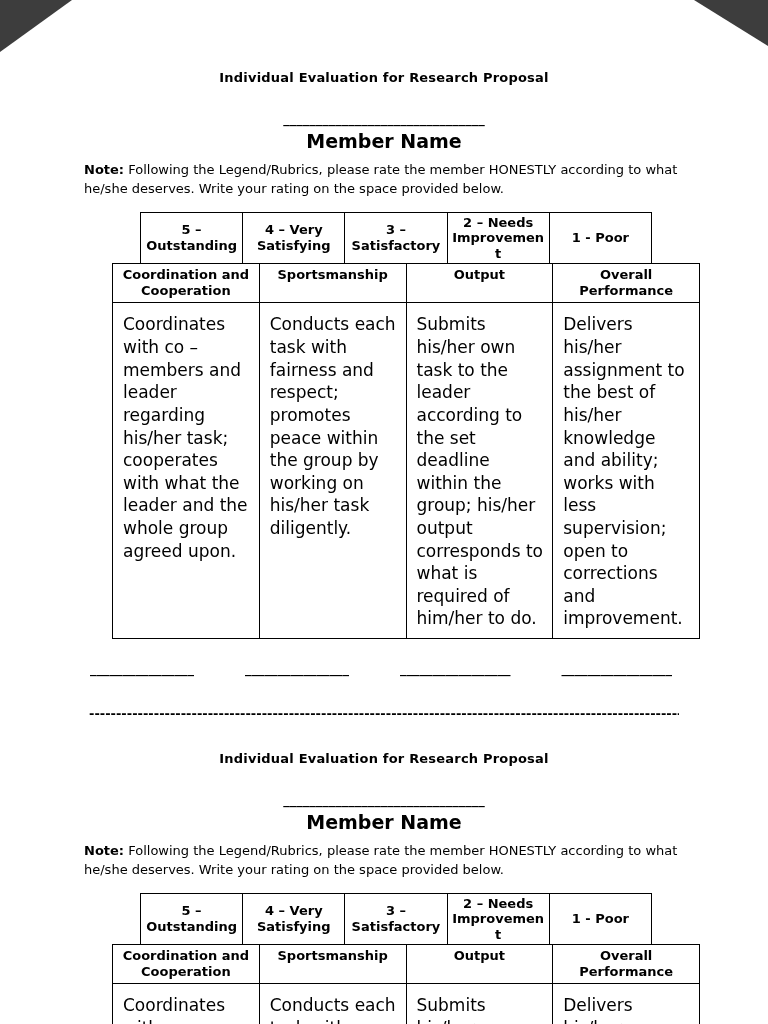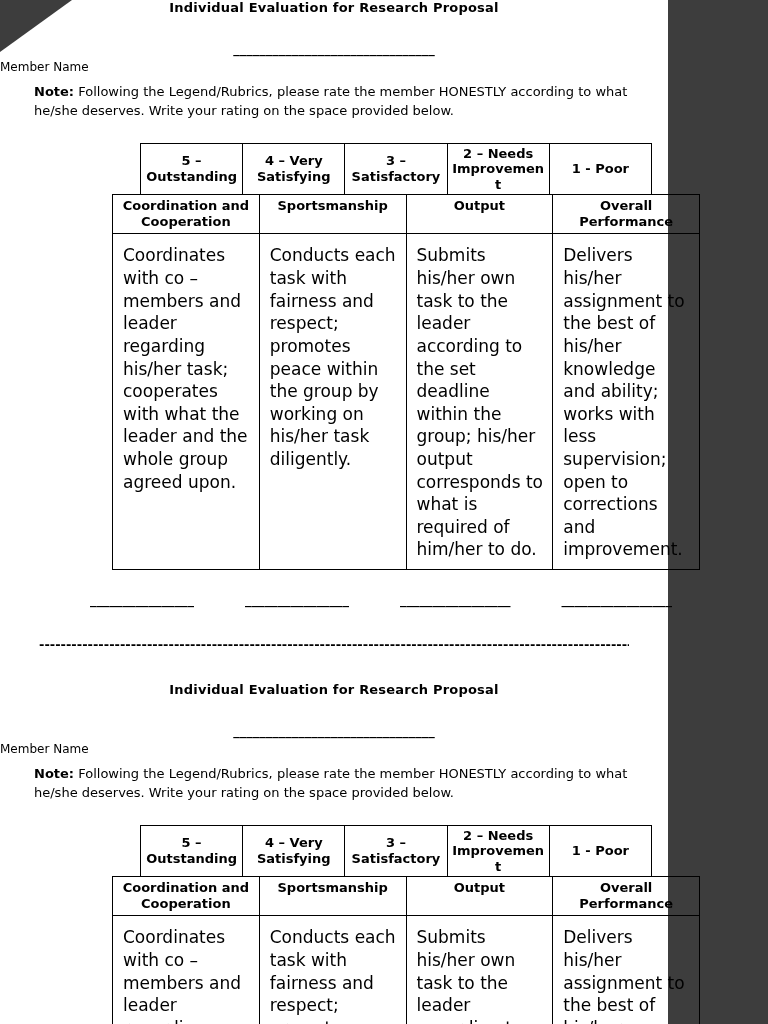--- a/index.html
+++ b/index.html
@@ -10,57 +10,59 @@
     color: #000;
   }
   .viewer {
     width: 768px;
     height: 1024px;
     background: #3d3d3d;
     overflow: hidden;
     position: relative;
   }
   .page {
-    width: 668px;
+    width: 768px;
     height: 1024px;
     background: #ffffff;
     clip-path: polygon(72px 0, 694px 0, 768px 46px, 768px 1024px, 0 1024px, 0 52px);
     box-sizing: border-box;
+    padding-top: 70px;
   }
   .form-title {
     margin: 0;
     text-align: center;
     font-size: 13px;
     font-weight: bold;
     letter-spacing: 0.2px;
   }
   .name-line {
     margin-top: 26px;
     text-align: center;
     font-size: 13px;
     font-weight: bold;
     line-height: 16px;
   }
   .name-label {
     margin-top: 3px;
-    font-size: 12px;
-    font-weight: normal;
+    text-align: center;
+    font-size: 19px;
+    font-weight: bold;
   }
   .note {
     margin: 9px auto 0 auto;
     width: 600px;
     text-align: left;
     font-size: 13px;
     line-height: 1.45;
   }
   table { border-collapse: collapse; table-layout: fixed; }
   .legend-table {
     width: 512px;
     margin-left: 140px;
-    margin-top: 22px;
+    margin-top: 13px;
   }
   .legend-table td {
     border: 1.5px solid #000;
     text-align: center;
     vertical-align: middle;
     font-weight: bold;
     font-size: 13px;
     line-height: 1.2;
     padding: 2px 3px;
     height: 34px;

